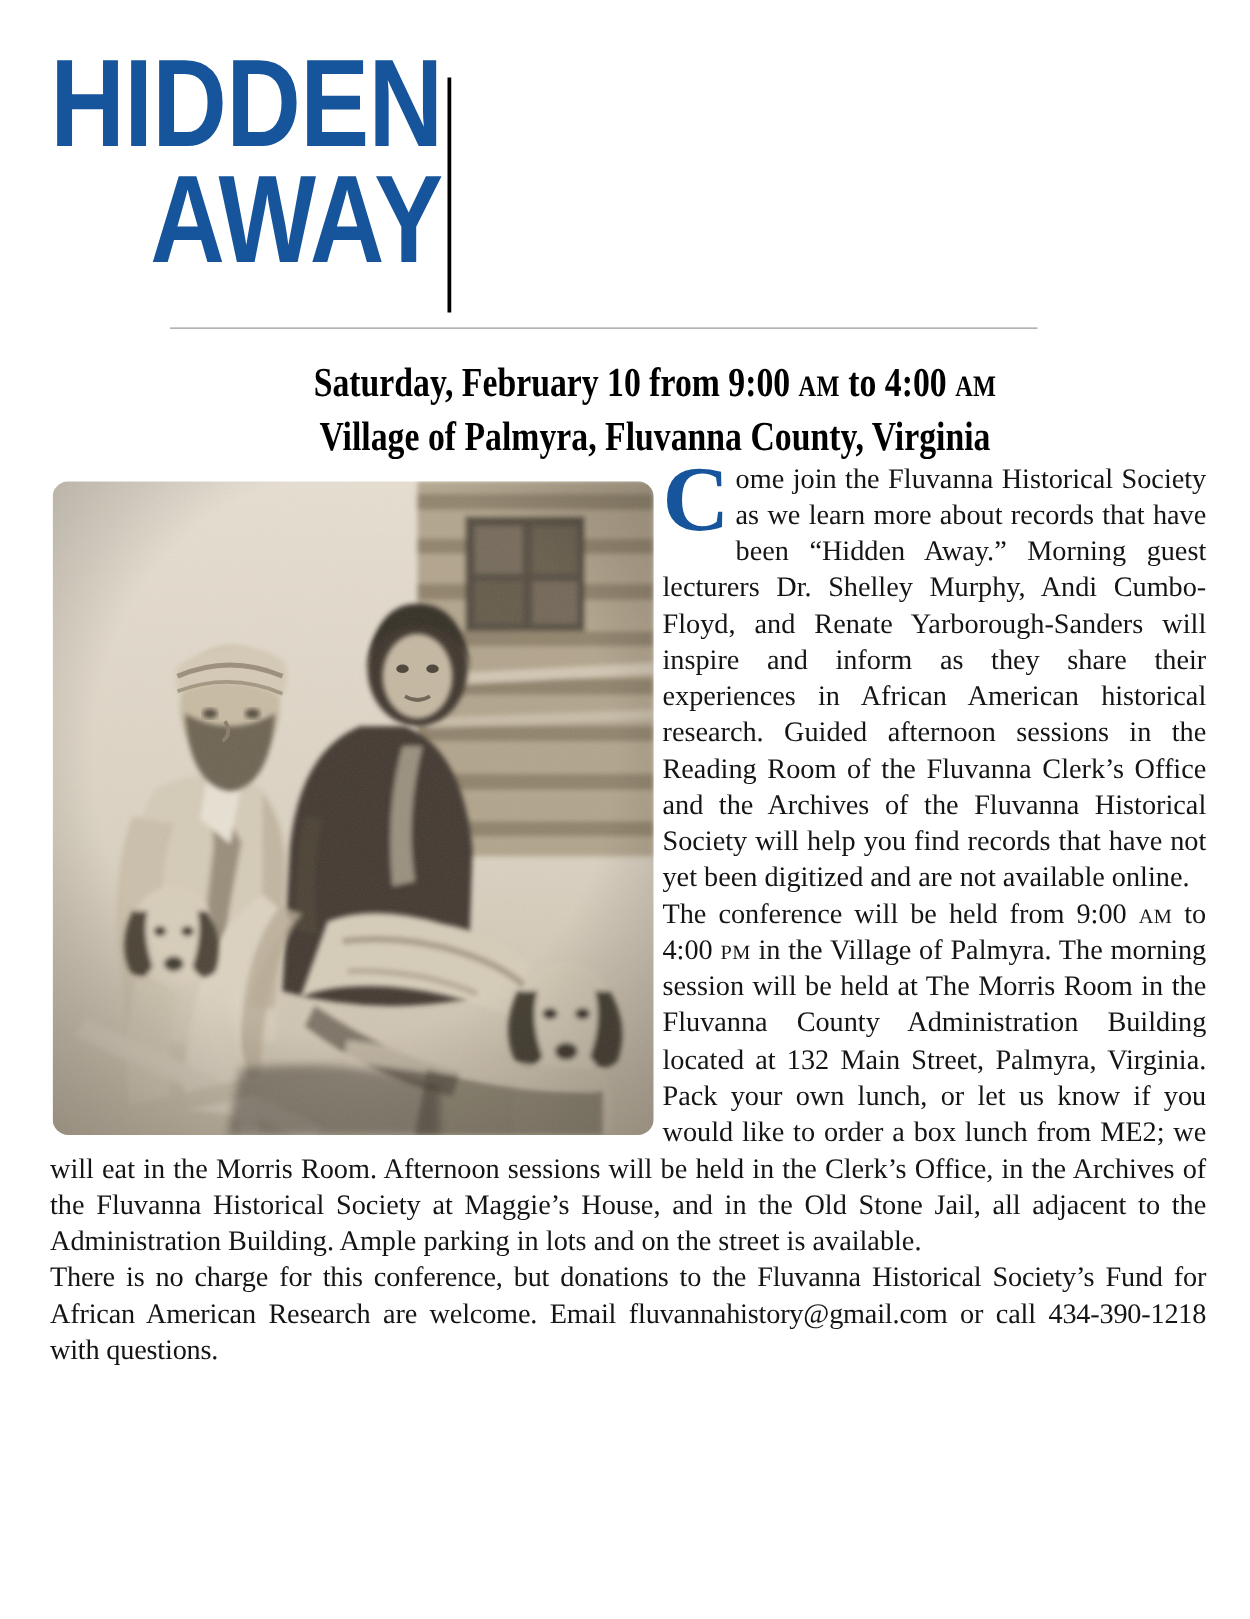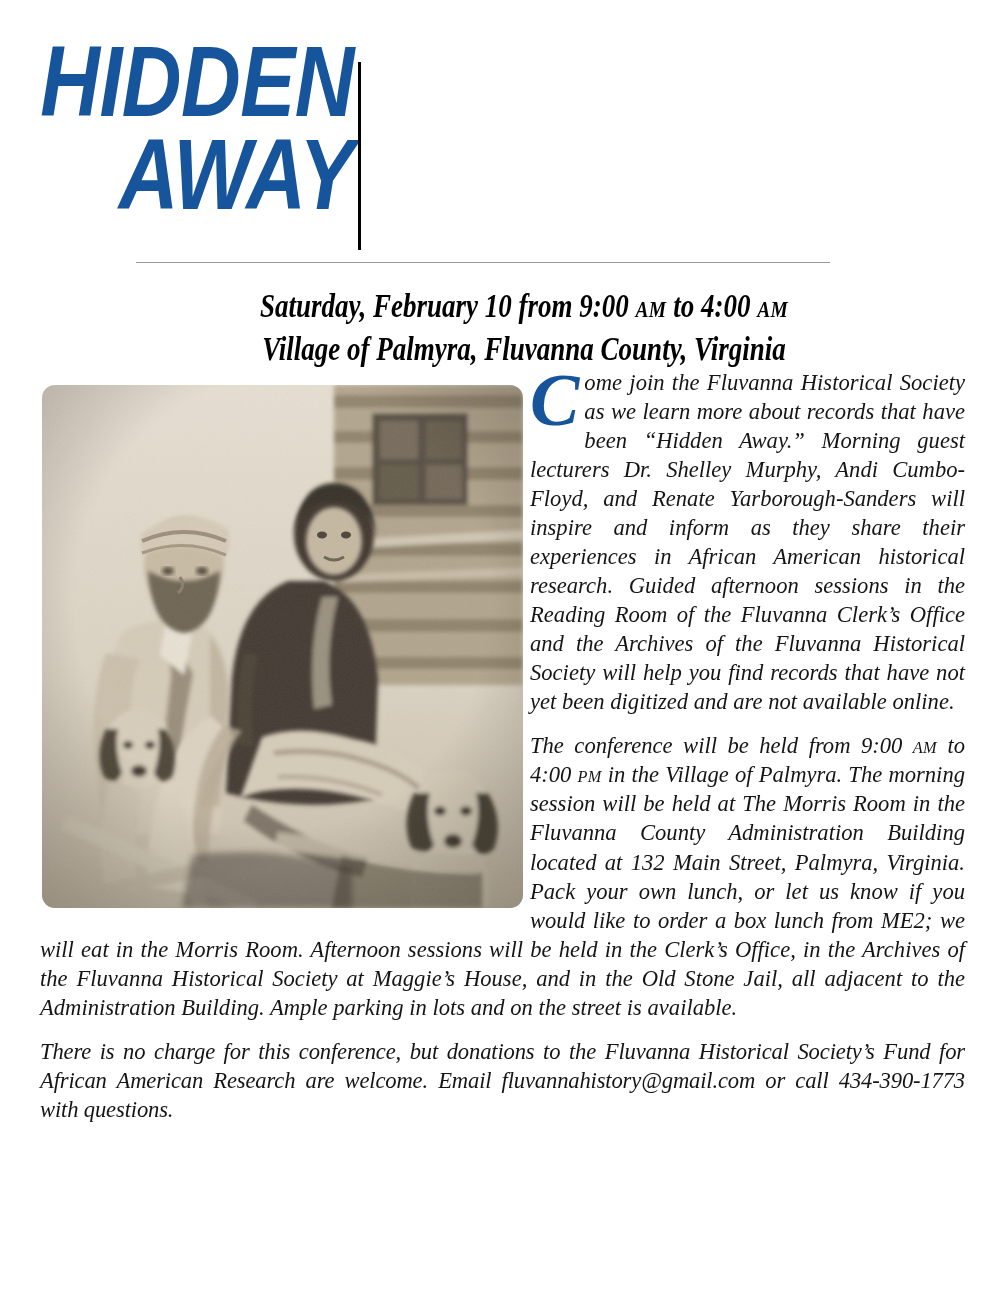--- a/index.html
+++ b/index.html
@@ -14,21 +14,20 @@
     font-family: "Liberation Serif", "DejaVu Serif", serif;
     color: #111111;
     overflow: hidden;
   }
 
   .page {
     position: relative;
     width: 1000px;
     height: 1024px;
     box-sizing: border-box;
-    font-style: italic;
   }
 
   
   .masthead {
     position: absolute;
     left: 0;
     top: 0;
     width: 1000px;
     height: 258px;
   }
@@ -149,21 +148,21 @@
   .bodytext {
     font-family: "Liberation Serif", "DejaVu Serif", serif;
     font-size: 22.6px;
     line-height: 1.285;
     color: #151515;
     text-align: justify;
     text-justify: inter-word;
     hyphens: none;
     margin: 0;
   }
-  .bodytext + .bodytext { margin-top: 15px; }
+  .bodytext + .bodytext { }
 
   .dropcap {
     float: left;
     font-family: "Liberation Serif", "DejaVu Serif", serif;
     font-weight: 700;
     color: #16549B;
     font-size: 74px;
     line-height: 0.78;
     padding: 2px 5px 0 0;
     margin-top: 2px;
@@ -338,16 +337,16 @@
   </div>
 
   <div class="body-area">
     <div class="floatbox"></div>
 
     <p class="bodytext"><span class="dropcap">C</span><span>ome join the Fluvanna Historical Society as we learn more about records that have been “Hidden Away.” Morning guest lecturers Dr. Shelley Murphy, Andi Cumbo-Floyd, and Renate Yarborough-Sanders will inspire and inform as they share their experiences in African American historical research. Guided afternoon sessions in the Reading Room of the Fluvanna Clerk’s Office and the Archives of the Fluvanna Historical Society will help you find records that have not yet been digitized and are not available online.</span></p>
 
     <p class="bodytext"><span>The conference will be held from 9:00 </span><span class="sc">AM</span><span> to 4:00 </span><span class="sc">PM</span><span> in the Village of Palmyra. The morning session will be held at The Morris Room in the Fluvanna County Administration Building located at 132 Main Street, Palmyra, Virginia. Pack your own lunch, or let us know if you would like to order a box lunch from ME2; we will eat in the Morris Room. Afternoon sessions will be held in the Clerk’s Office, in the Archives of the Fluvanna Historical Society at Maggie’s House, and in the Old Stone Jail, all adjacent to the Administration Building. Ample parking in lots and on the street is available.</span></p>
 
 
-    <p class="bodytext tight">There is no charge for this conference, but donations to the Fluvanna Historical Society’s Fund for African American Research are welcome.  Email fluvannahistory@gmail.com or call 434-390-1773 with questions.</p>
+    <p class="bodytext tight">There is no charge for this conference, but donations to the Fluvanna Historical Society’s Fund for African American Research are welcome.  Email fluvannahistory@gmail.com or call 434-390-1218 with questions.</p>
   </div>
 
 </div>
 
 </body></html>

